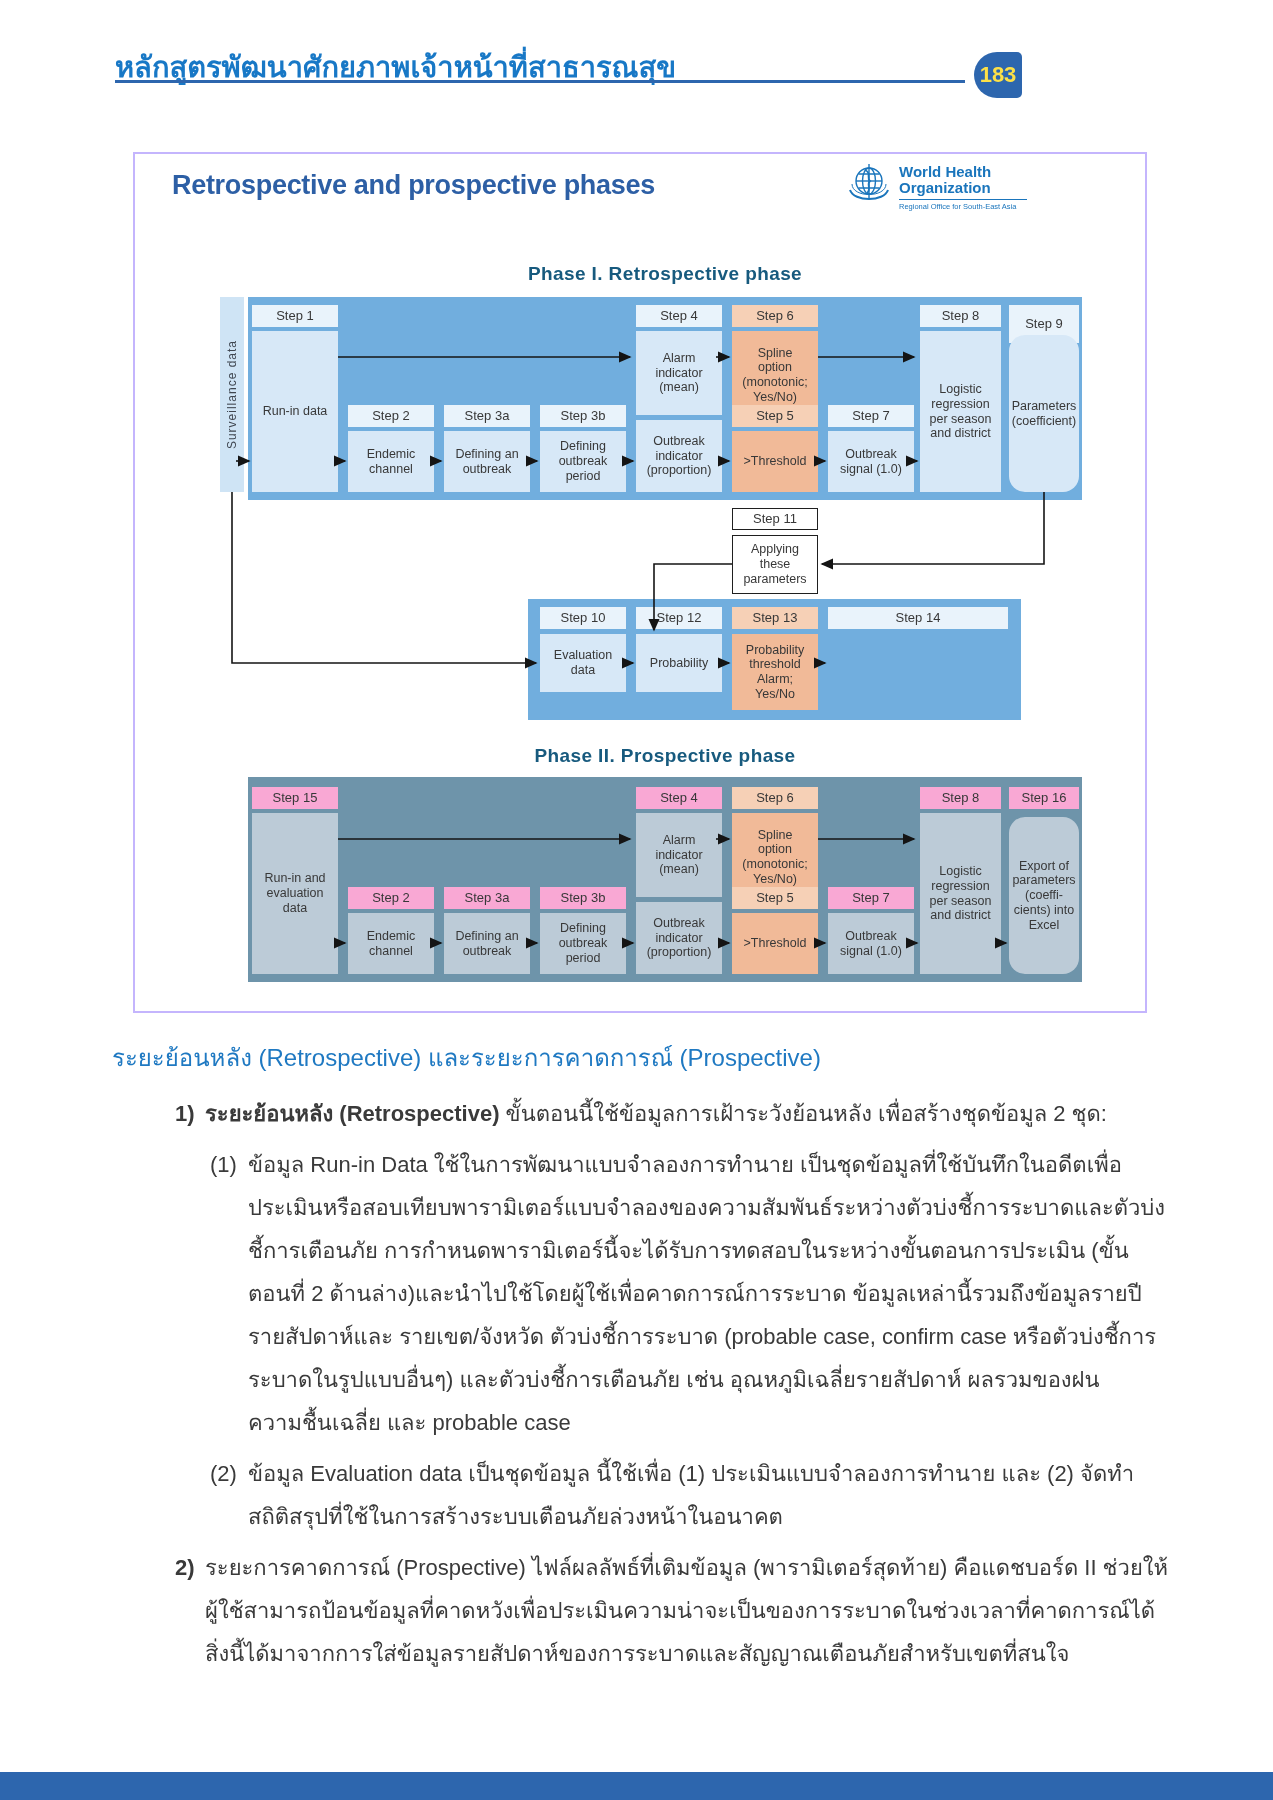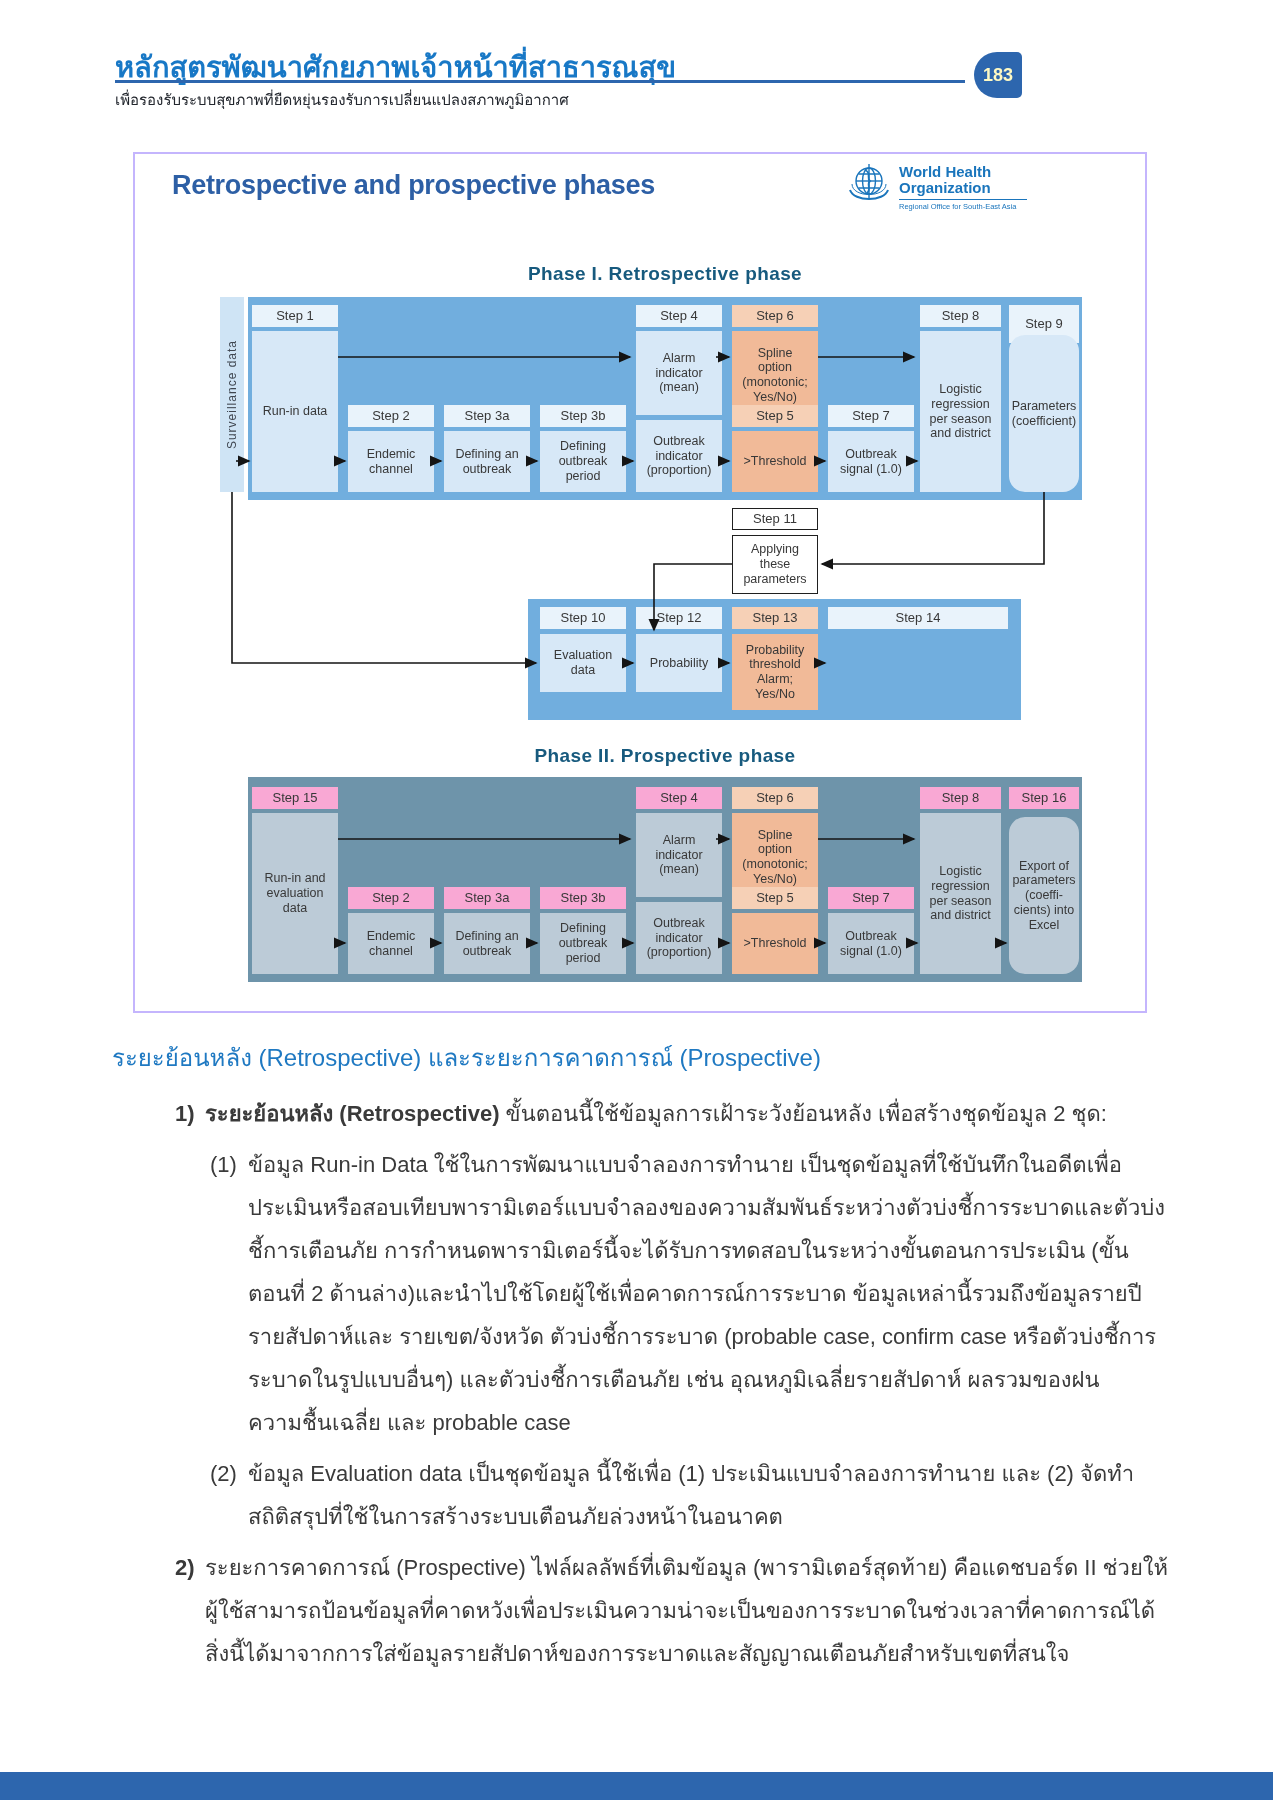--- a/index.html
+++ b/index.html
@@ -5,21 +5,21 @@
   html,body{margin:0;padding:0;background:#ffffff;}
   .page{position:relative;width:1273px;height:1800px;background:#fff;overflow:hidden;
         font-family:"Liberation Sans","DejaVu Sans",sans-serif;color:#383838;}
 
   
   .hdr-title{position:absolute;left:115px;top:44px;font-size:29px;font-weight:bold;color:#1878c6;}
   .hdr-rule{position:absolute;left:115px;top:80px;width:850px;height:3px;background:#2d66ae;}
   .hdr-sub{position:absolute;left:115px;top:88px;font-size:15px;color:#23272e;}
   .page-badge{position:absolute;left:974px;top:52px;width:48px;height:46px;background:#2d66ae;
               border-radius:23px 5px 5px 23px;display:flex;align-items:center;justify-content:center;
-              color:#fef9c3;font-size:18px;font-weight:bold;}
+              color:#fde047;font-size:22px;font-weight:bold;}
 
   
   .figure{position:absolute;left:133px;top:152px;width:1014px;height:861px;background:#fff;
           border:2px solid #c4b5fd;box-sizing:border-box;}
   .fig-title{position:absolute;left:37px;top:16px;font-size:27px;font-weight:bold;color:#2d5fa5;letter-spacing:-0.3px;}
   .who{position:absolute;left:710px;top:6px;display:flex;align-items:flex-start;}
   .who-logo{width:48px;height:50px;}
   .who-text{margin-left:6px;margin-top:4px;}
   .who-name{font-size:15px;line-height:16px;font-weight:bold;color:#1a75bc;}
   .who-line{width:128px;height:1px;background:#1a75bc;margin:3px 0 2px 0;}
@@ -59,21 +59,20 @@
 
   .footer-bar{position:absolute;left:0;top:1772px;width:1273px;height:28px;background:#2d66ae;}
 </style>
 </head>
 <body>
 
 <div class="page">
 
   <div class="hdr-title">หลักสูตรพัฒนาศักยภาพเจ้าหน้าที่สาธารณสุข</div>
   <div class="hdr-rule"></div>
-  <div class="hdr-sub">เพื่อรองรับระบบสุขภาพที่ยืดหยุ่นรองรับการเปลี่ยนแปลงสภาพภูมิอากาศ</div>
   <div class="page-badge">183</div>
 
   <div class="figure">
 
     <div class="fig-title">Retrospective and prospective phases</div>
 
     <div class="who">
       <svg class="who-logo" viewBox="0 0 48 50">
         <g stroke="#1a75bc" fill="none" stroke-width="1.4">
           <circle cx="24" cy="21" r="13"></circle>

